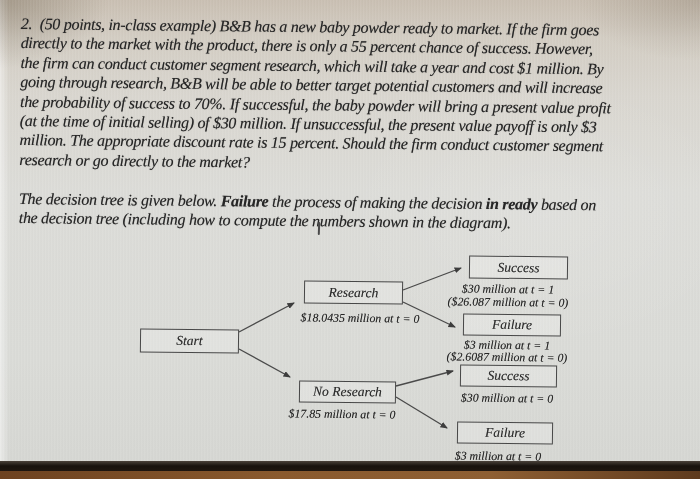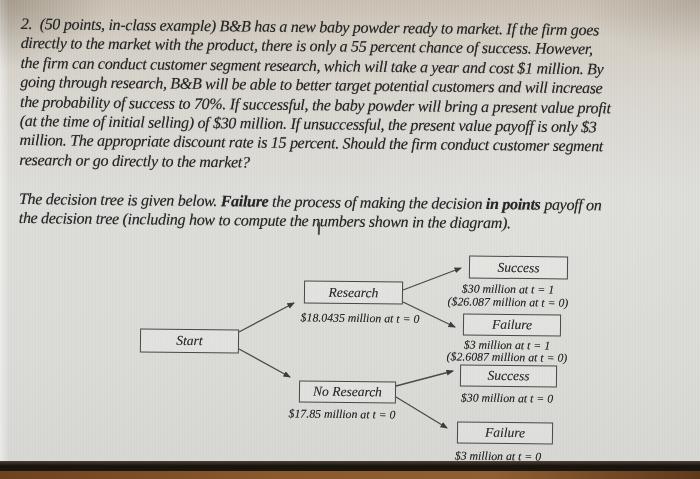--- a/index.html
+++ b/index.html
@@ -78,21 +78,21 @@
       <div class="line">2.  (50 points, in-class example) B&amp;B has a new baby powder ready to market. If the firm goes</div>
       <div class="line">directly to the market with the product, there is only a 55 percent chance of success. However,</div>
       <div class="line">the firm can conduct customer segment research, which will take a year and cost $1 million. By</div>
       <div class="line">going through research, B&amp;B will be able to better target potential customers and will increase</div>
       <div class="line">the probability of success to 70%. If successful, the baby powder will bring a present value profit</div>
       <div class="line">(at the time of initial selling) of $30 million. If unsuccessful, the present value payoff is only $3</div>
       <div class="line">million. The appropriate discount rate is 15 percent. Should the firm conduct customer segment</div>
       <div class="line">research or go directly to the market?</div>
     </div>
     <div class="para2">
-      <div class="line"><span>The decision tree is given below. </span><span class="b">Failure</span><span> the process of making the decision </span><span class="b">in points</span><span> payoff on</span></div>
+      <div class="line"><span>The decision tree is given below. </span><span class="b">Failure</span><span> the process of making the decision </span><span class="b">in ready</span><span> based on</span></div>
       <div class="line">the decision tree (including how to compute the numbers shown in the diagram).</div>
     </div>
   </div>
 
   <div class="stray-mark"></div>
 
   <div class="tree">
     <svg width="700" height="479" viewBox="0 0 700 479">
       <defs>
         <marker id="ah" markerWidth="9" markerHeight="8" refX="6.5" refY="3" orient="auto" markerUnits="userSpaceOnUse">

